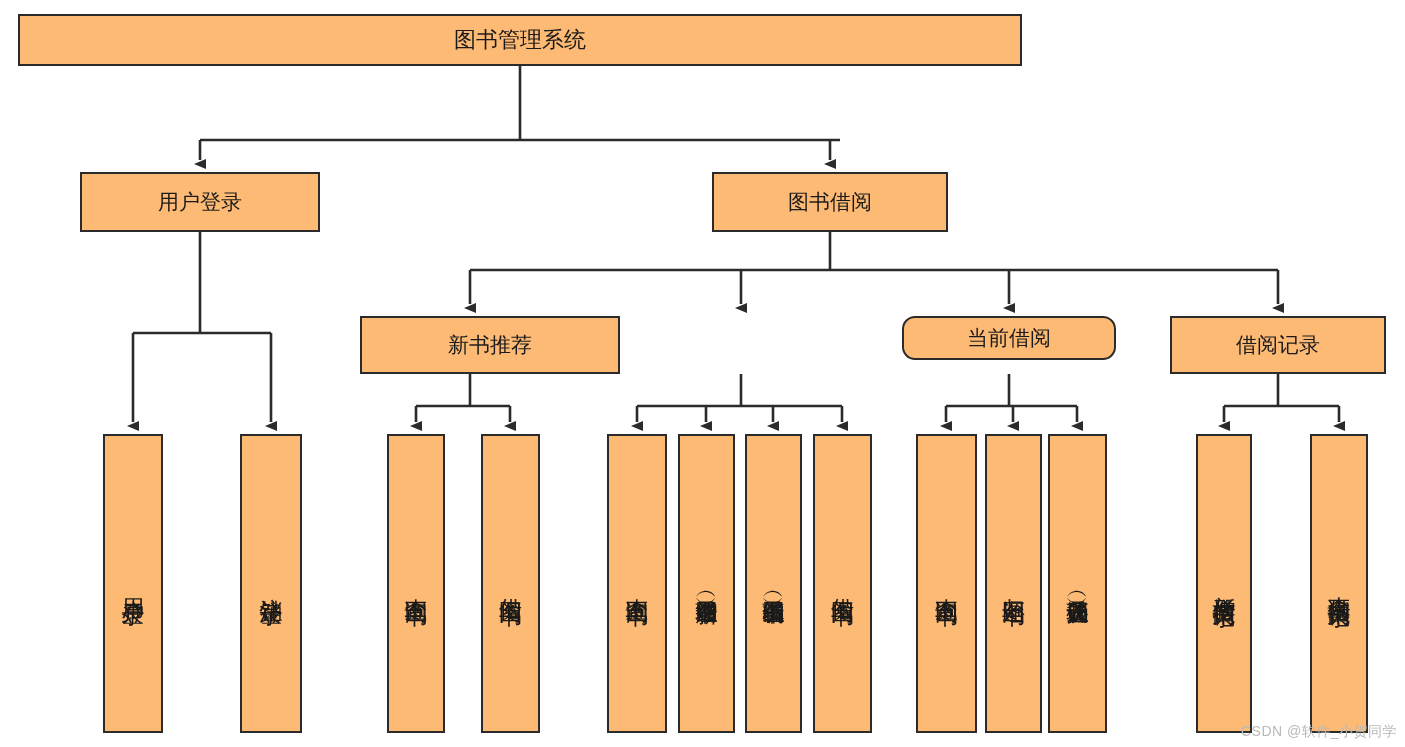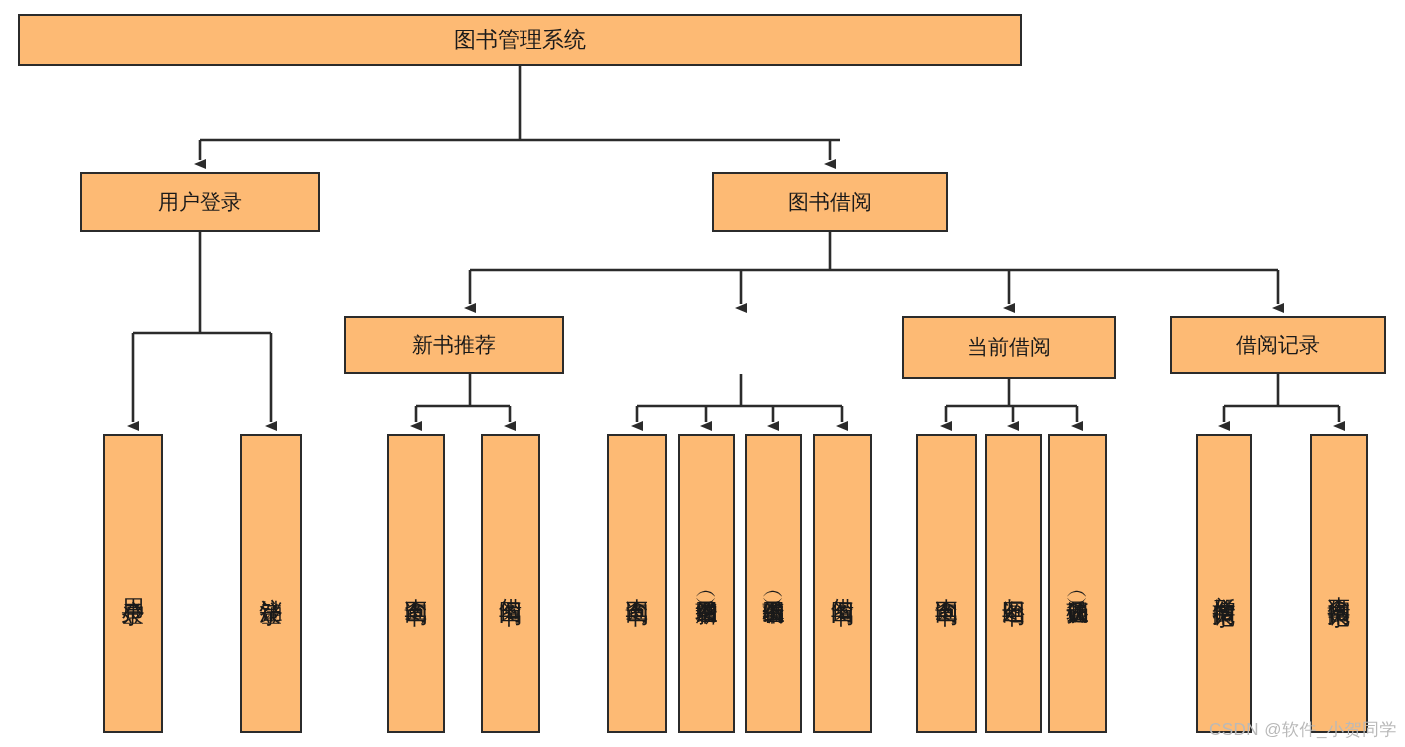--- a/index.html
+++ b/index.html
@@ -61,21 +61,21 @@
     white-space: nowrap;
   }
   .v-node.tight .node-label {
     font-size: 22px;
     letter-spacing: 0px;
   }
   .watermark {
     position: absolute;
     right: 8px;
     bottom: 6px;
-    font-size: 17px;
+    font-size: 14px;
     color: #b9b9b9;
     letter-spacing: 0.5px;
     white-space: nowrap;
     user-select: none;
   }
 </style>
 </head>
 <body>
 
 <div id="canvas">
@@ -134,24 +134,24 @@
     <span class="node-label">图书管理系统</span>
   </div>
 
   <div class="node h-node" style="left:80px; top:172px; width:240px; height:60px;">
     <span class="node-label">用户登录</span>
   </div>
   <div class="node h-node" style="left:712px; top:172px; width:236px; height:60px;">
     <span class="node-label">图书借阅</span>
   </div>
 
-  <div class="node h-node" style="left:344px; top:316px; width:220px; height:58px;">
+  <div class="node h-node" style="left:360px; top:316px; width:260px; height:58px;">
     <span class="node-label">新书推荐</span>
   </div>
-  <div class="node h-node" style="left:902px; top:316px; width:214px; height:63px;">
+  <div class="node h-node" style="left:902px; top:316px; width:214px; height:44px;border-radius:13px;">
     <span class="node-label">当前借阅</span>
   </div>
   <div class="node h-node" style="left:1170px; top:316px; width:216px; height:58px;align-items:center;">
     <span class="node-label">借阅记录</span>
   </div>
 
   <div class="node v-node" style="left:103px; top:434px; width:60px; height:299px;">
     <span class="node-label">用户登录</span>
   </div>
   <div class="node v-node" style="left:240px; top:434px; width:62px; height:299px;">

